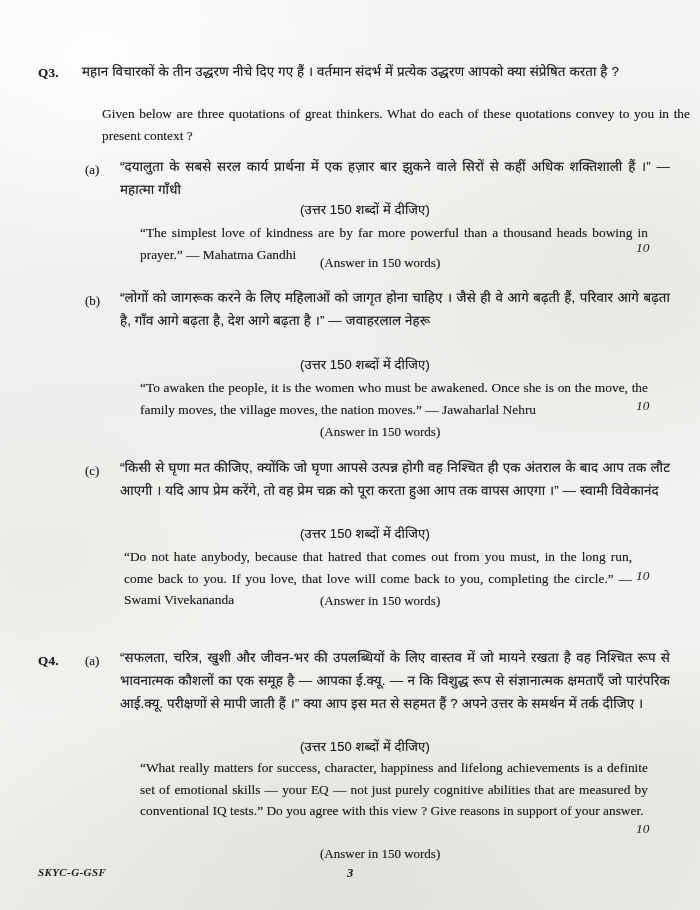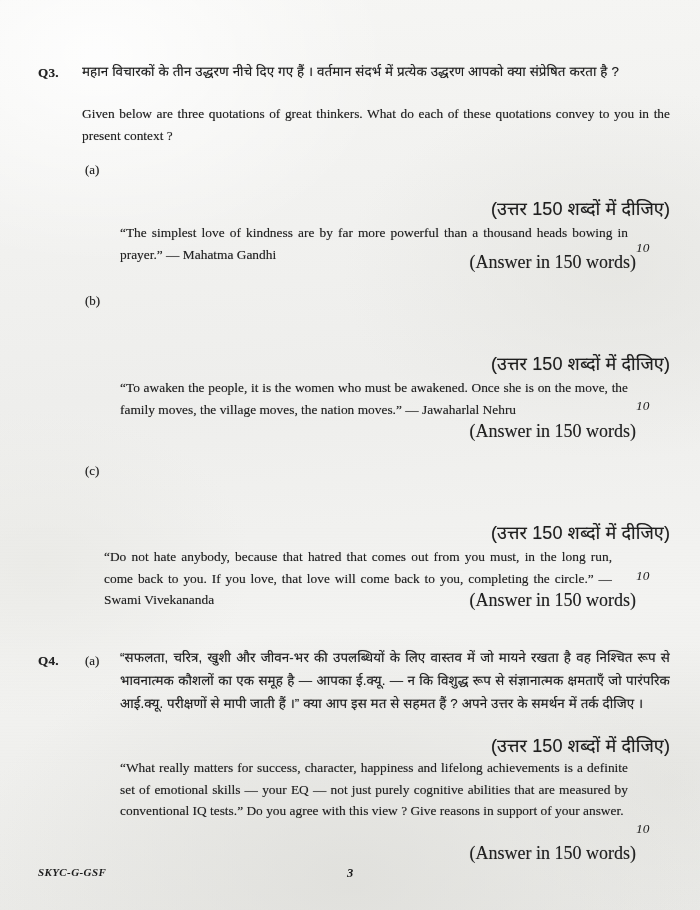--- a/index.html
+++ b/index.html
@@ -58,20 +58,21 @@
     font-family: "Liberation Sans", "DejaVu Sans", sans-serif;
     font-size: 13.4px;
     line-height: 23px;
     letter-spacing: 0.1px;
     color: #1e1e1e;
   }
   .eng {
     font-family: "Liberation Serif", "DejaVu Serif", serif;
     font-size: 13.4px;
     line-height: 21.5px;
+    margin-left: 20px;
   }
   .qnum {
     font-weight: bold;
     font-family: "Liberation Serif", "DejaVu Serif", serif;
     font-size: 13.2px;
     letter-spacing: 0.2px;
   }
   .sublabel {
     font-family: "Liberation Serif", "DejaVu Serif", serif;
     font-size: 13px;
@@ -83,22 +84,22 @@
     position: absolute;
     left: 636px;
     width: 40px;
   }
   .just {
     text-align: justify;
     text-justify: inter-word;
   }
   .rightnote {
     position: absolute;
-    text-align: right;
-    font-size: 18px;
+    text-align: left;
+    font-size: 13px;
   }
   .footer-code {
     position: absolute;
     left: 38px;
     top: 866px;
     font-family: "Liberation Serif", "DejaVu Serif", serif;
     font-weight: bold;
     font-style: italic;
     font-size: 11px;
     letter-spacing: 0.4px;
@@ -126,42 +127,45 @@
 <div class="page">
 
   <div class="blk qnum" style="left:38px; top:62px;">Q3.</div>
 
   <div class="blk hindi just" style="left:82px; top:60px; width:588px;">महान विचारकों के तीन उद्धरण नीचे दिए गए हैं । वर्तमान संदर्भ में प्रत्येक उद्धरण आपको क्या संप्रेषित करता है ?</div>
 
   <div class="blk eng just" style="left:82px; top:103px; width:588px;">Given below are three quotations of great thinkers. What do each of these quotations convey to you in the present context ?</div>
 
   <div class="blk sublabel" style="left:85px; top:159px;">(a)</div>
 
+  <div class="blk hindi just" style="left:120px; top:155px; width:550px;">“दयालुता के सबसे सरल कार्य प्रार्थना में एक हज़ार बार झुकने वाले सिरों से कहीं अधिक शक्तिशाली हैं ।” — महात्मा गाँधी</div>
 
   <div class="blk hindi rightnote" style="left:300px; top:198px; width:370px;">(उत्तर 150 शब्दों में दीजिए)</div>
 
   <div class="blk eng just" style="left:120px; top:222px; width:508px;">“The simplest love of kindness are by far more powerful than a thousand heads bowing in prayer.” — Mahatma Gandhi</div>
 
   <div class="blk eng rightnote" style="left:300px; top:252px; width:336px;">(Answer in 150 words)</div>
 
   <div class="marks" style="top:240px;">10</div>
 
   <div class="blk sublabel" style="left:85px; top:290px;">(b)</div>
 
+  <div class="blk hindi just" style="left:120px; top:286px; width:550px;">“लोगों को जागरूक करने के लिए महिलाओं को जागृत होना चाहिए । जैसे ही वे आगे बढ़ती हैं, परिवार आगे बढ़ता है, गाँव आगे बढ़ता है, देश आगे बढ़ता है ।” — जवाहरलाल नेहरू</div>
 
   <div class="blk hindi rightnote" style="left:300px; top:353px; width:370px;">(उत्तर 150 शब्दों में दीजिए)</div>
 
   <div class="blk eng just" style="left:120px; top:377px; width:508px;">“To awaken the people, it is the women who must be awakened. Once she is on the move, the family moves, the village moves, the nation moves.” — Jawaharlal Nehru</div>
 
   <div class="blk eng rightnote" style="left:300px; top:421px; width:336px;">(Answer in 150 words)</div>
 
   <div class="marks" style="top:398px;">10</div>
 
   <div class="blk sublabel" style="left:85px; top:460px;">(c)</div>
 
+  <div class="blk hindi just" style="left:120px; top:456px; width:550px;">“किसी से घृणा मत कीजिए, क्योंकि जो घृणा आपसे उत्पन्न होगी वह निश्चित ही एक अंतराल के बाद आप तक लौट आएगी । यदि आप प्रेम करेंगे, तो वह प्रेम चक्र को पूरा करता हुआ आप तक वापस आएगा ।” — स्वामी विवेकानंद</div>
 
   <div class="blk hindi rightnote" style="left:300px; top:522px; width:370px;">(उत्तर 150 शब्दों में दीजिए)</div>
 
   <div class="blk eng just" style="left:104px; top:546px; width:508px;">“Do not hate anybody, because that hatred that comes out from you must, in the long run, come back to you. If you love, that love will come back to you, completing the circle.” — Swami Vivekananda</div>
 
   <div class="blk eng rightnote" style="left:300px; top:590px; width:336px;">(Answer in 150 words)</div>
 
   <div class="marks" style="top:568px;">10</div>
 
   <div class="blk qnum" style="left:38px; top:650px;">Q4.</div>

